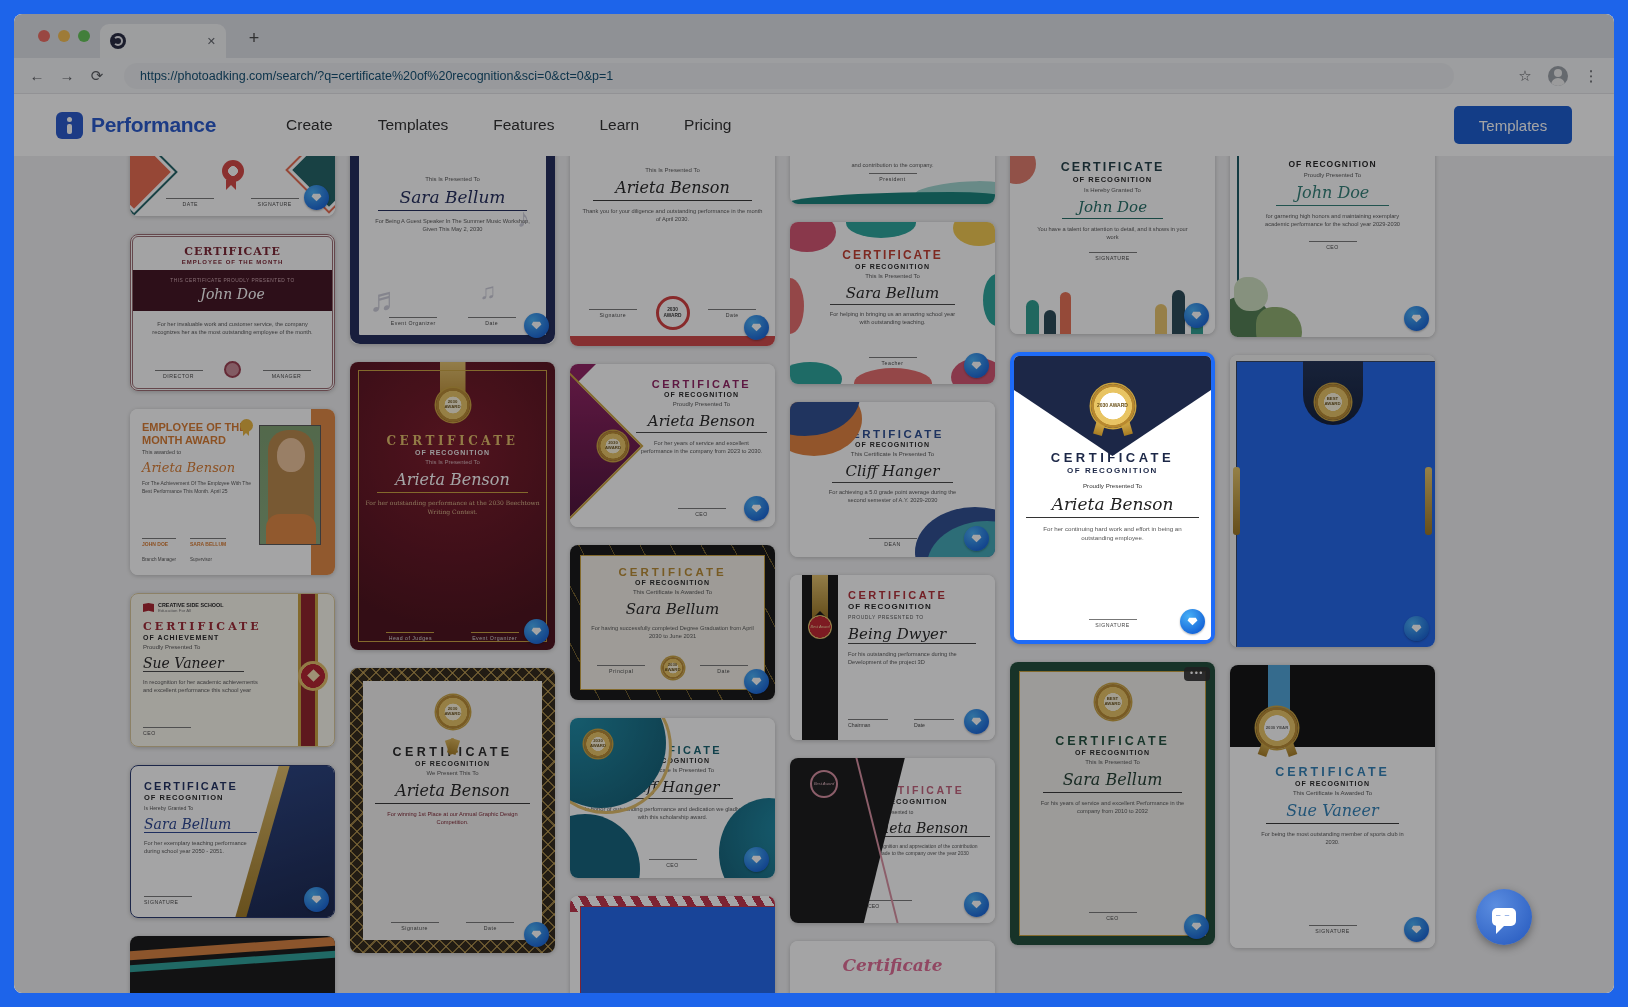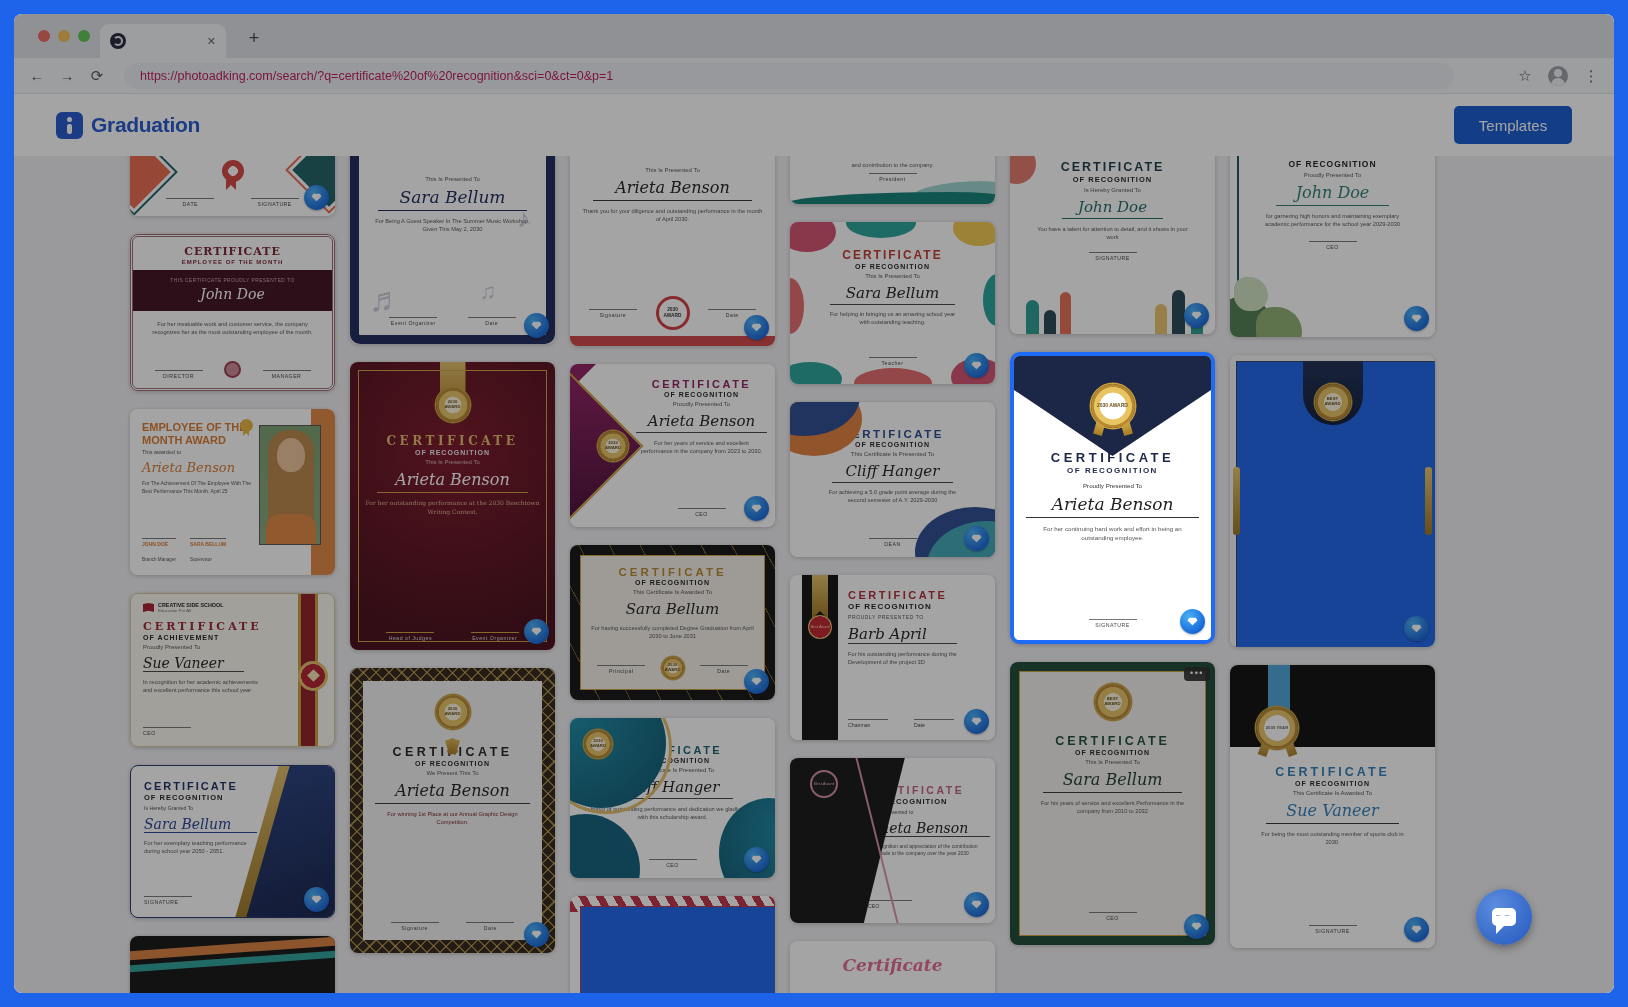--- a/index.html
+++ b/index.html
@@ -13,21 +13,21 @@
   .light { width:12px; height:12px; border-radius:50%; }
   .l-red{background:#ee6a5f;} .l-yel{background:#f5bd4f;} .l-grn{background:#61c454;}
   .tab { position:absolute; left:86px; top:10px; width:126px; height:34px; background:#f4f5f6; border-radius:9px 9px 0 0; display:flex; align-items:center; padding:0 10px; }
   .favicon { width:16px; height:16px; border-radius:50%; background:#23263d; position:relative; }
   .favicon::after { content:""; position:absolute; inset:3px; border:2px solid #e8e8ee; border-radius:50%; border-left-color:transparent; }
   .tabclose { margin-left:auto; font-size:11px; color:#5f6368; cursor:default; }
   .newtab { position:absolute; left:228px; top:12px; width:24px; height:24px; text-align:center; line-height:24px; font-size:18px; color:#444; }
   .toolbar { height:36px; background:#f4f5f7; display:flex; align-items:center; border-bottom:1px solid #e2e3e6; padding:0 14px; gap:12px; }
   .navico { color:#55585c; font-size:15px; width:18px; text-align:center; }
   .urlpill { flex:1; max-width:1330px; height:26px; background:#eceef0; border-radius:13px; display:flex; align-items:center; padding:0 16px; margin-left:6px; }
-  .url { font-size:12.5px; color:#be185d;text-align:right; }
+  .url { font-size:12.5px; color:#0c4a6e;text-align:right; }
   .tb-right { display:flex; align-items:center; gap:14px; margin-left:auto; }
   .avatar { width:20px; height:20px; border-radius:50%; background:#9aa0a6; position:relative; overflow:hidden; }
   .avatar::before { content:""; position:absolute; width:8px; height:8px; background:#f1f1f1; border-radius:50%; left:6px; top:3px; }
   .avatar::after { content:""; position:absolute; width:14px; height:8px; background:#f1f1f1; border-radius:7px 7px 0 0; left:3px; top:12px; }
 
   
   .siteheader { height:62px; background:#fff; display:flex; align-items:center; padding:0 42px; }
   .logo { display:flex; align-items:center; gap:8px; }
   .logoicon { width:27px; height:27px; background:#2456cb; border-radius:6px; position:relative; }
   .logoicon::before { content:""; position:absolute; left:11px; top:5px; width:5px; height:5px; background:#fff; border-radius:50%; }
@@ -298,21 +298,28 @@
     <div class="tb-right">
       <span class="navico">☆</span>
       <span class="avatar"></span>
       <span class="navico">⋮</span>
     </div>
   </div>
 
   <div class="siteheader">
     <div class="logo">
       <span class="logoicon"></span>
-      <span class="logotext">Graduation</span>
+      <span class="logotext">Performance</span>
+    </div>
+    <div class="mainnav">
+      <span>Create</span>
+      <span>Templates</span>
+      <span>Features</span>
+      <span>Learn</span>
+      <span>Pricing</span>
     </div>
     <button class="dashbtn">Templates</button>
   </div>
 
   <div class="main">
     <div class="grid">
 
       <div class="col">
         <div class="tcard" style="height:205px;margin-top:-145px">
           <div class="cert d-c1a">
@@ -637,21 +644,21 @@
         <div class="tcard" style="height:165px">
           <div class="cert d-c4d">
             <span class="bar"></span>
             <span class="ribbon"></span>
             <span class="badge">
                   <span>Best Award</span>
                 </span>
             <div class="ttl">CERTIFICATE</div>
             <div class="sub">OF RECOGNITION</div>
             <div class="k">PROUDLY PRESENTED TO</div>
-            <div class="nm">Barb April</div>
+            <div class="nm">Being Dwyer</div>
             <div class="bd">For his outstanding performance during the Development of the project 3D</div>
             <div class="sr">
               <span>Chairman</span>
               <span>Date</span>
             </div>
           </div>
           <span class="bub">
                 <svg width="11" height="11" viewBox="0 0 20 20">
                   <path fill="#fff" d="M4 3h12l3 5-9 9-9-9z"></path>
                 </svg>

